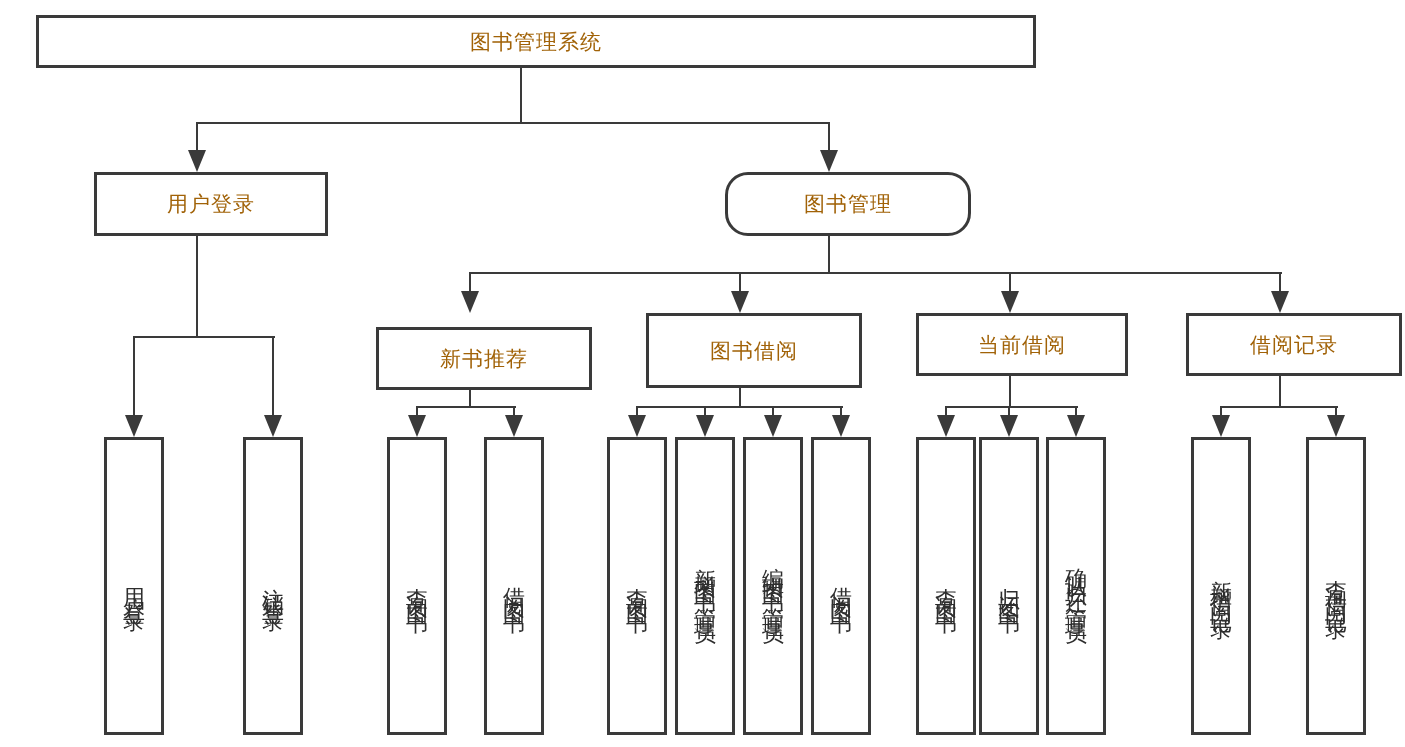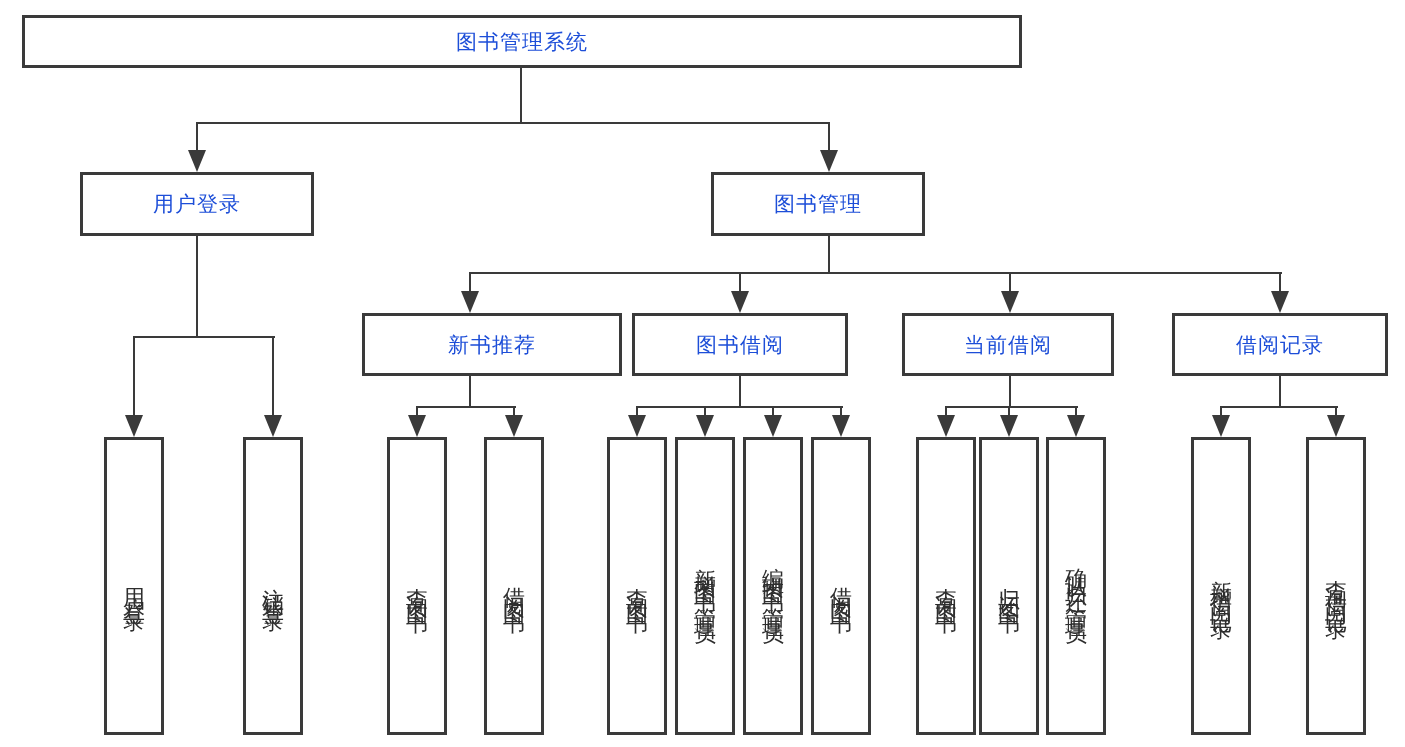--- a/index.html
+++ b/index.html
@@ -18,23 +18,24 @@
   }
   .box {
     position: absolute;
     box-sizing: border-box;
     background: #ffffff;
     border: 3px solid #3a3a3a;
     display: flex;
     align-items: center;
     justify-content: center;
     font-size: 21px;
-    color: #1d4ed8;
+    color: #a16207;
     z-index: 2;
     letter-spacing: 1px;
+    margin-left: 14px;
   }
   .leaf {
     position: absolute;
     box-sizing: border-box;
     width: 60px;
     height: 298px;
     background: #ffffff;
     border: 3px solid #3a3a3a;
     display: flex;
     align-items: center;
@@ -82,24 +83,24 @@
   }
 </style>
 </head>
 <body>
 
 <div id="stage">
 
   <div class="box" style="left:22px; top:15px; width:1000px; height:53px;">图书管理系统</div>
 
   <div class="box" style="left:80px; top:172px; width:234px; height:64px;">用户登录</div>
-  <div class="box" style="left:711px; top:172px; width:214px; height:64px;">图书管理</div>
-
-  <div class="box" style="left:362px; top:313px; width:260px; height:63px;">新书推荐</div>
-  <div class="box" style="left:632px; top:313px; width:216px; height:63px;">图书借阅</div>
+  <div class="box" style="left:711px; top:172px; width:246px; height:64px;border-radius:23px;">图书管理</div>
+
+  <div class="box" style="left:362px; top:327px; width:216px; height:63px;">新书推荐</div>
+  <div class="box" style="left:632px; top:313px; width:216px; height:75px;">图书借阅</div>
   <div class="box" style="left:902px; top:313px; width:212px; height:63px;">当前借阅</div>
   <div class="box" style="left:1172px; top:313px; width:216px; height:63px;">借阅记录</div>
 
   <div class="leaf" style="left:104px; top:437px;">
     <span class="vtext">用户登录</span>
   </div>
   <div class="leaf" style="left:243px; top:437px;">
     <span class="vtext">注销登录</span>
   </div>
   <div class="leaf" style="left:387px; top:437px;">

